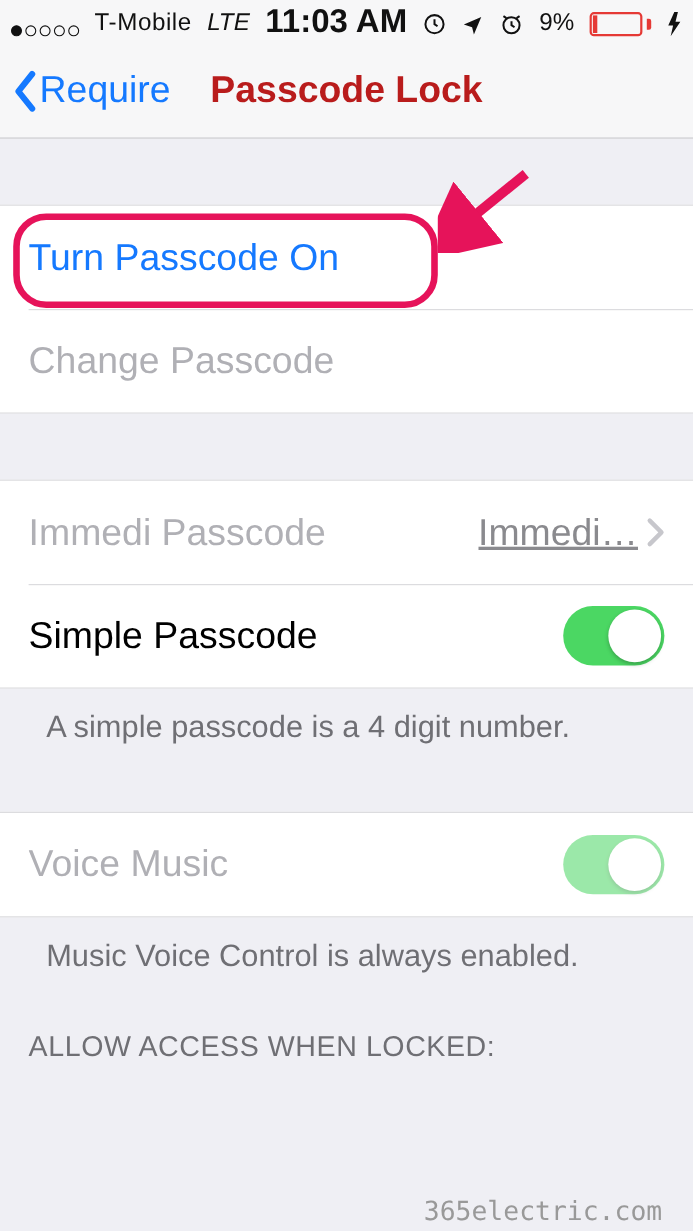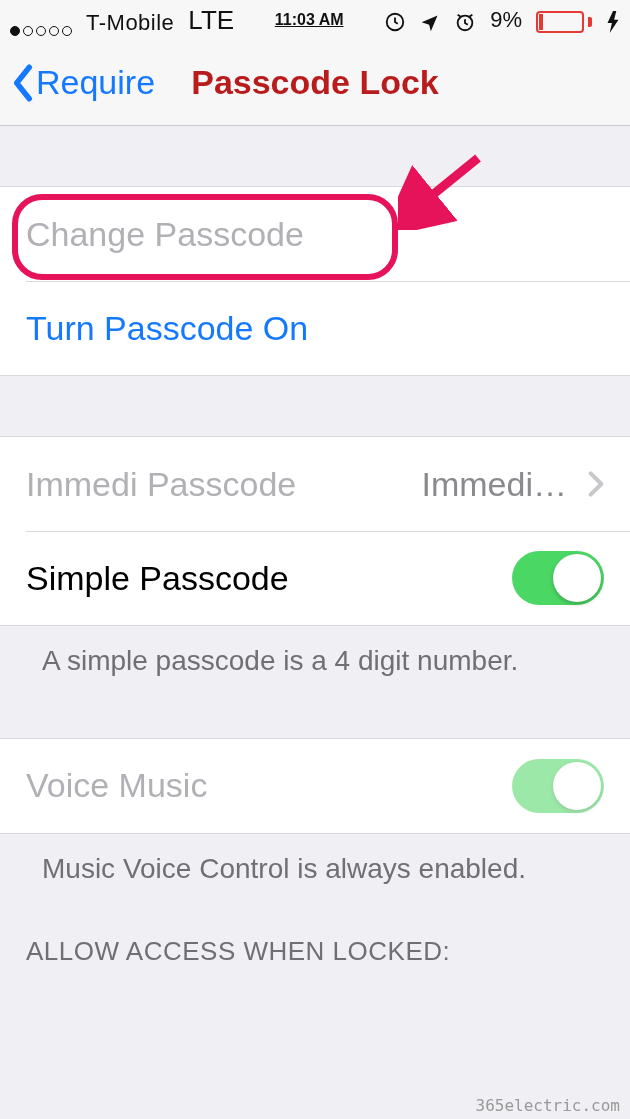--- a/index.html
+++ b/index.html
@@ -21,22 +21,22 @@
     justify-content: space-between;
     padding: 0 10px;
     font-size: 22px;
     color: #111;
   }
   .status-left, .status-right { display: flex; align-items: flex-end; gap: 14px; }
   .signal-dots { display: flex; gap: 3px; align-items: center; }
   .dot { width: 10px; height: 10px; border-radius: 50%; border: 1.5px solid #111; }
   .dot.filled { background: #111; }
   .carrier { font-size: 22px; letter-spacing: 0.5px; }
-  .nettype { font-size: 26px; }
-  .time { font-size: 16px; font-weight: 600; text-decoration: underline; }
+  .nettype { font-size: 22px; font-style: italic; }
+  .time { font-size: 30px; font-weight: 600; }
   .status-right svg { display: block; }
 
   
   .nav-bar {
     height: 86px;
     background: #f7f7f8;
     border-bottom: 1px solid #c8c8cc;
     display: flex;
     align-items: center;
     padding: 0 12px;
@@ -79,21 +79,21 @@
     position: relative;
   }
   .cell + .cell::before {
     content: "";
     position: absolute;
     left: 26px; right: 0; top: 0;
     height: 1px;
     background: #d9d9dc;
   }
   .cell-label { flex: 1; white-space: nowrap; overflow: hidden; text-overflow: ellipsis; }
-  .cell-value { color: #8a8a8e; margin-right: 21px; max-width: 250px; overflow: hidden; text-overflow: ellipsis; white-space: nowrap; }
+  .cell-value { color: #8a8a8e; margin-right: 8px; max-width: 250px; overflow: hidden; text-overflow: ellipsis; white-space: nowrap; text-decoration: underline; }
   .blue { color: #1579ff; }
   .disabled { color: #b0b0b5; }
   .chevron-right { color: #c7c7cc; }
 
   .footer-text {
     padding: 16px 26px 18px 42px;
     font-size: 28px;
     color: #6f6f74;
     line-height: 1.35;
   }
@@ -128,23 +128,23 @@
     border-radius: 30px;
     pointer-events: none;
   }
   .arrow-annot {
     position: absolute;
     pointer-events: none;
   }
 
   .watermark {
     position: absolute;
-    right: 10px;
+    right: 28px;
     bottom: 4px;
-    font-size: 16px;
+    font-size: 24px;
     color: #999;
     font-family: monospace;
   }
 
   
   .battery { display: flex; align-items: center; gap: 4px; }
   .battery-body {
     width: 48px; height: 22px;
     border: 2px solid #e53935;
     border-radius: 4px;
@@ -210,24 +210,24 @@
       </svg>
     <span>Require</span>
   </div>
   <div class="nav-title">Passcode Lock</div>
 </div>
 
 <div class="spacer"></div>
 
 <div class="group">
   <div class="cell">
+    <span class="cell-label blue">Turn Passcode On</span>
+  </div>
+  <div class="cell">
     <span class="cell-label disabled">Change Passcode</span>
-  </div>
-  <div class="cell">
-    <span class="cell-label blue">Turn Passcode On</span>
   </div>
 </div>
 
 <div class="spacer"></div>
 
 <div class="group">
   <div class="cell">
     <span class="cell-label disabled">Immedi Passcode</span>
     <span class="cell-value">Immedi…</span>
     <svg class="chevron-right" width="16" height="28" viewBox="0 0 12 20" fill="none" stroke="#c7c7cc" stroke-width="3" stroke-linecap="round" stroke-linejoin="round">

